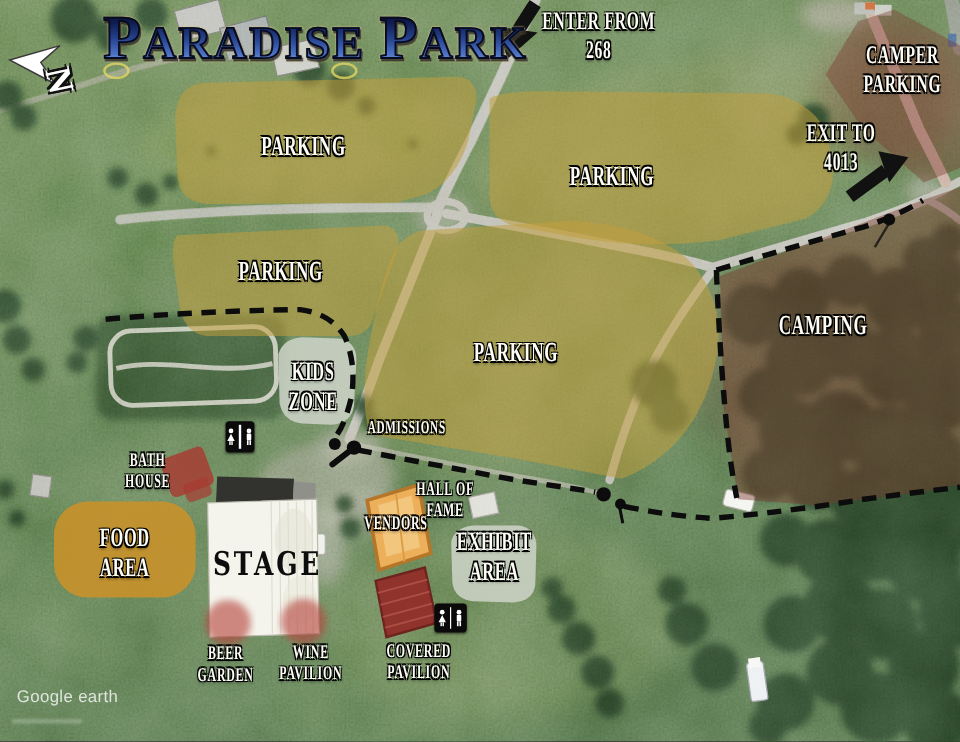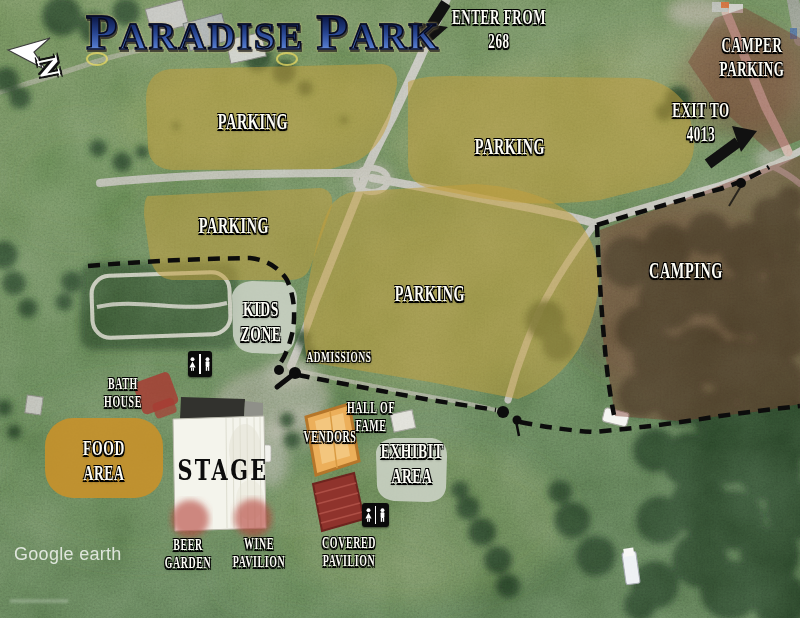--- a/index.html
+++ b/index.html
@@ -43,22 +43,22 @@
   
   .north-n{position:absolute;left:38px;top:50px;font-size:30px;font-weight:bold;color:#fff;
     font-family:"Liberation Serif",serif;transform:rotate(78deg);
     text-shadow:-2px -2px 0 #111,2px -2px 0 #111,-2px 2px 0 #111,2px 2px 0 #111;pointer-events:none;}
 
   
   .wc{position:absolute;background:#0a0a0a;border-radius:3px;display:flex;align-items:center;justify-content:center;gap:2px;box-shadow:0 1px 2px rgba(0,0,0,.5);}
   .wc .div{width:1.5px;height:78%;background:#fff;}
 
   
-  .gwm{position:absolute;left:14px;top:544px;color:rgba(255,255,255,.78);
-    font-family:"Liberation Sans",sans-serif;font-size:18px;letter-spacing:.3px;pointer-events:none;}
+  .gwm{position:absolute;left:14px;top:572px;color:rgba(255,255,255,.78);
+    font-family:"Liberation Sans",sans-serif;font-size:14px;letter-spacing:.3px;pointer-events:none;}
   .gwm-sub{position:absolute;left:10px;top:599px;width:58px;height:4px;background:rgba(255,255,255,.22);filter:blur(1px);}
 </style>
 </head>
 <body>
 
 <div id="stage">
 
 <svg class="bg" width="800" height="618" viewBox="0 0 800 618">
   <defs>
     <linearGradient id="grass" x1="0" y1="0" x2="0.4" y2="1">

